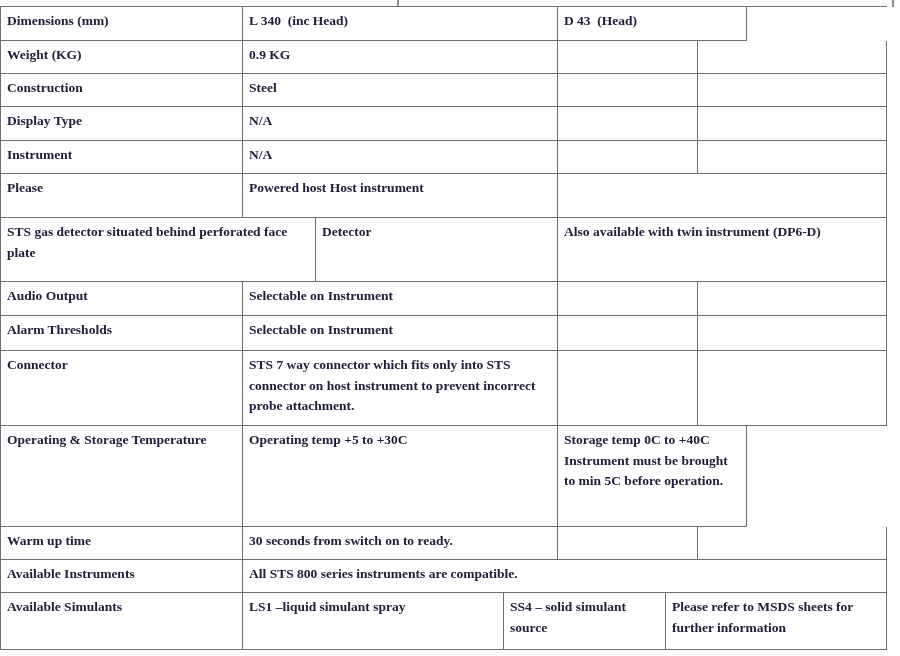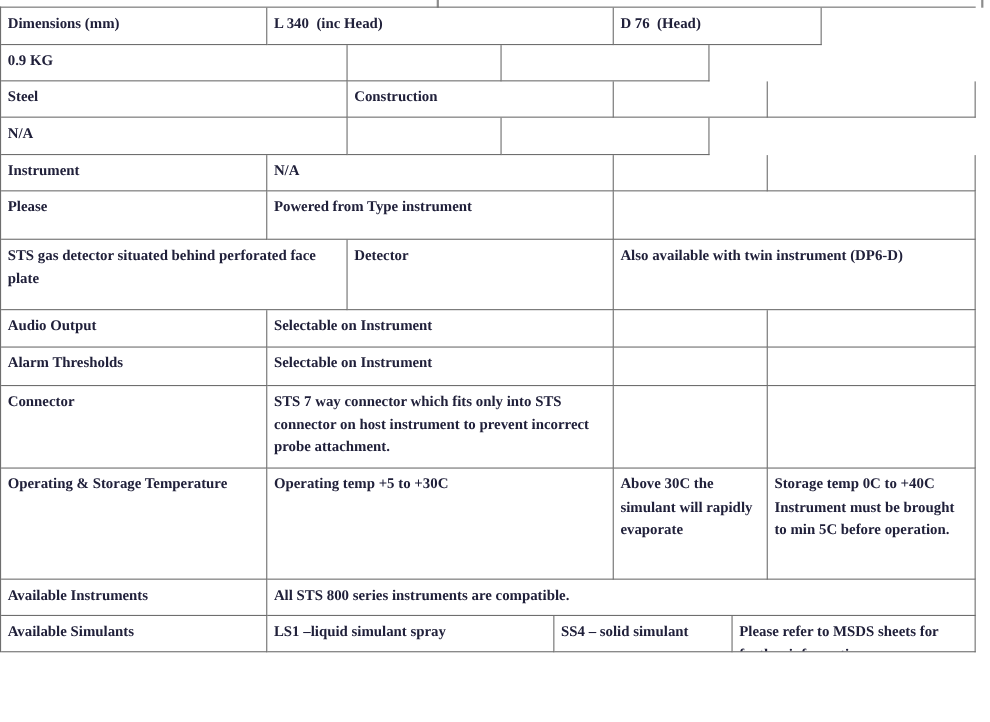--- a/index.html
+++ b/index.html
@@ -64,47 +64,49 @@
 </head>
 <body>
 
 <div class="canvas">
   <div class="tick tick-a"></div>
   <div class="tick tick-b"></div>
   <div class="spec-table">
       <div class="row">
         <div class="cell c1">Dimensions (mm)</div>
         <div class="cell c2">L 340  (inc Head)</div>
-        <div class="cell c4">D 76  (Head)</div>
+        <div class="cell c4">D 43  (Head)</div>
       </div>
       <div class="row">
+        <div class="cell c1">Weight (KG)</div>
         <div class="cell c2">0.9 KG</div>
         <div class="cell c3"></div>
         <div class="cell c4"></div>
       </div>
       <div class="row">
+        <div class="cell c1">Construction</div>
         <div class="cell c2">Steel</div>
-        <div class="cell c1">Construction</div>
         <div class="cell c3"></div>
         <div class="cell c4"></div>
       </div>
       <div class="row">
+        <div class="cell c1">Display Type</div>
         <div class="cell c2">N/A</div>
         <div class="cell c3"></div>
         <div class="cell c4"></div>
       </div>
       <div class="row">
         <div class="cell c1">Instrument</div>
         <div class="cell c2">N/A</div>
         <div class="cell c3"></div>
         <div class="cell c4"></div>
       </div>
       <div class="row">
         <div class="cell c1">Please</div>
-        <div class="cell c2">Powered from Type instrument</div>
+        <div class="cell c2">Powered host Host instrument</div>
         <div class="cell c34"></div>
       </div>
       <div class="row">
         <div class="cell c2">STS gas detector situated behind perforated face plate</div>
         <div class="cell c1">Detector</div>
         <div class="cell c34">Also available with twin instrument (DP6-D)</div>
       </div>
       <div class="row">
         <div class="cell c1">Audio Output</div>
         <div class="cell c2">Selectable on Instrument</div>
@@ -119,22 +121,27 @@
       </div>
       <div class="row">
         <div class="cell c1">Connector</div>
         <div class="cell c2">STS 7 way connector which fits only into STS connector on host instrument to prevent incorrect probe attachment.</div>
         <div class="cell c3"></div>
         <div class="cell c4"></div>
       </div>
       <div class="row">
         <div class="cell c1">Operating &amp; Storage Temperature</div>
         <div class="cell c2">Operating temp +5 to +30C</div>
-        <div class="cell c3">Above 30C the simulant will rapidly evaporate</div>
         <div class="cell c4">Storage temp 0C to +40C Instrument must be brought to min 5C before operation.</div>
+      </div>
+      <div class="row">
+        <div class="cell c1">Warm up time</div>
+        <div class="cell c2">30 seconds from switch on to ready.</div>
+        <div class="cell c3"></div>
+        <div class="cell c4"></div>
       </div>
       <div class="row">
         <div class="cell c1">Available Instruments</div>
         <div class="cell c24">All STS 800 series instruments are compatible.</div>
       </div>
       <div class="row">
         <div class="cell c1">Available Simulants</div>
         <div class="cell s2">LS1 –liquid simulant spray</div>
         <div class="cell s3">SS4 – solid simulant source</div>
         <div class="cell s4">Please refer to MSDS sheets for further information</div>

